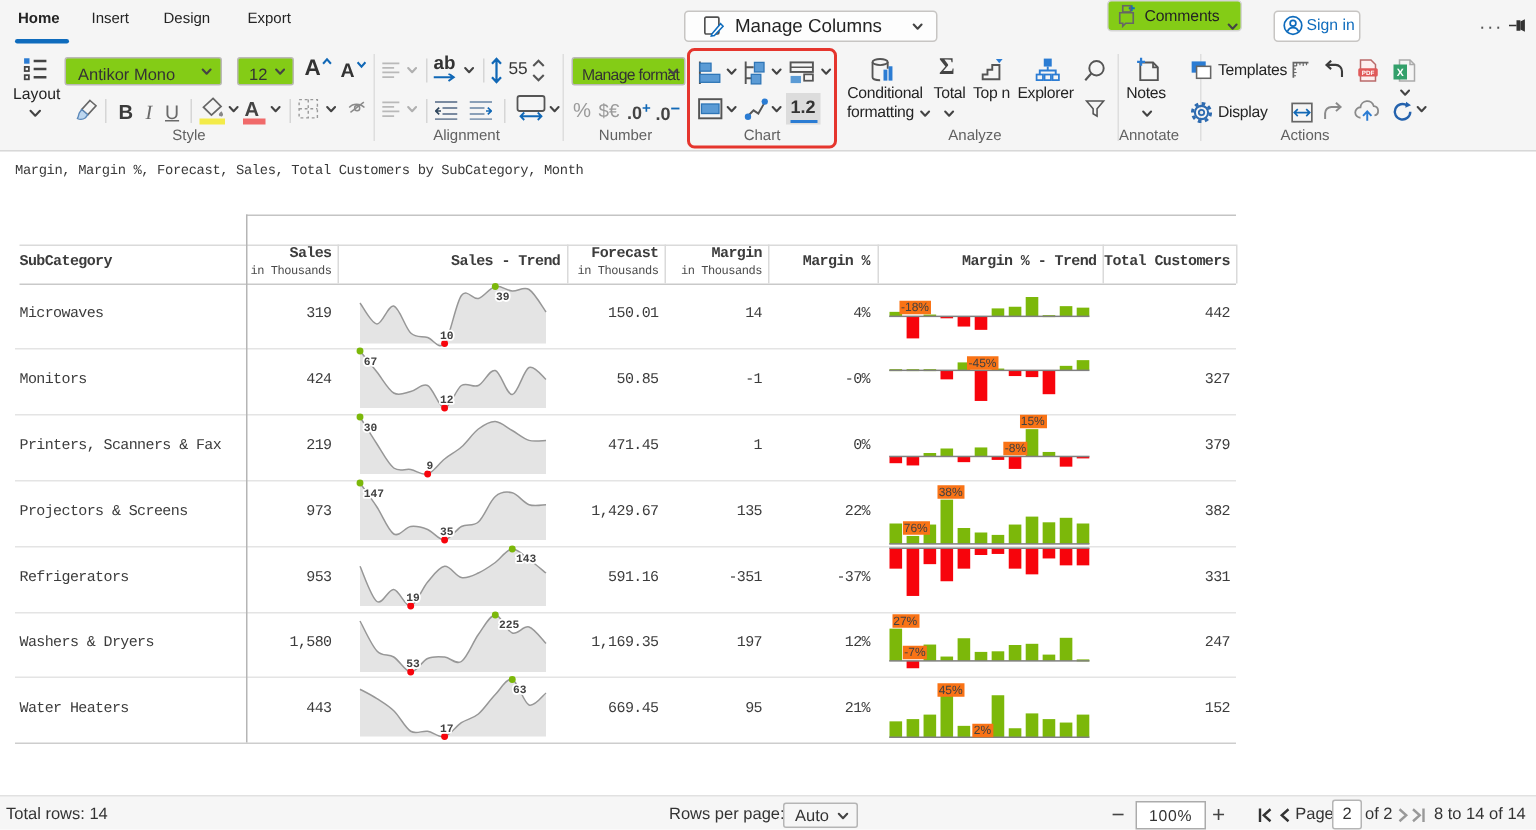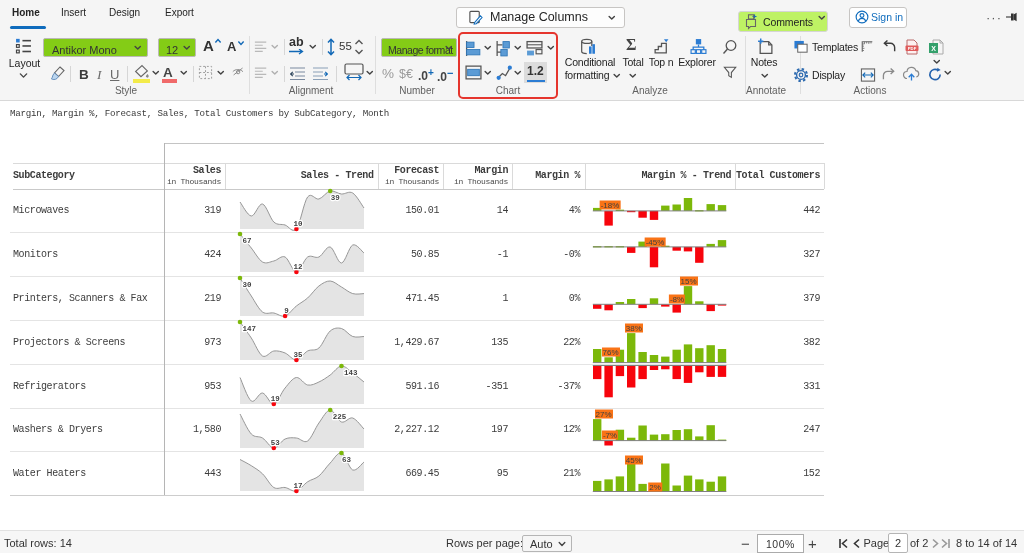--- a/index.html
+++ b/index.html
@@ -32,21 +32,21 @@
 <div class="btn" style="left:456px;top:6.5px;width:169px;height:21px">
     <svg style="margin-left:11px;flex:none" width="15" height="15" viewBox="0 0 16 16">
       <rect x="2" y="1.5" width="10" height="12" rx="1" fill="none" stroke="#505050" stroke-width="1.2"></rect>
       <path d="M7 13.5 L13.2 6.2 L15 8 L8.8 14.6 L6.6 15Z" fill="#fff" stroke="#0f6cbd" stroke-width="1.1"></path>
     </svg>
     <span style="margin-left:7px">Manage Columns</span>
   </div>
 <svg class="abs" style="left:608.2px;top:13.8px" width="7.5" height="7.5" viewBox="0 0 10 10">
     <path d="M1.5 3.2 L5 6.8 L8.5 3.2" fill="none" stroke="#444" stroke-width="1.87" stroke-linecap="round" stroke-linejoin="round"></path>
   </svg>
-<div class="btn" style="left:738px;top:11px;width:90px;height:21px;background:#bef264;border-color:#d5d5d5">
+<div class="btn" style="left:738px;top:0;width:90px;height:21px;background:#84cc16;border-color:#d5d5d5">
     <svg style="margin-left:4px;flex:none" width="16" height="16" viewBox="0 0 16 16">
       <path d="M3.5 5.5 h9 v7 h-5 l-2 2 v-2 h-2 Z" fill="none" stroke="#666" stroke-width="1.1"></path>
       <path d="M9.5 2.5 h4 m-2 -2 v4" stroke="#0f6cbd" stroke-width="1.2"></path>
       <rect x="5.5" y="0.8" width="5.2" height="4.2" fill="none" stroke="#666" stroke-width="1.1"></rect>
     </svg>
     <span style="margin-left:4px;font-size:10.5px;letter-spacing:-0.1px">Comments</span>
   </div>
 <svg class="abs" style="left:818.2px;top:13.8px" width="7.5" height="7.5" viewBox="0 0 10 10">
     <path d="M1.5 3.2 L5 6.8 L8.5 3.2" fill="none" stroke="#444" stroke-width="1.87" stroke-linecap="round" stroke-linejoin="round"></path>
   </svg>
@@ -515,21 +515,21 @@
     <rect x="84.5" y="1.50" width="8.4" height="13.60" fill="#f7040c"></rect>
     <rect x="95.8" y="1.50" width="8.4" height="17.40" fill="#f7040c"></rect>
     <rect x="107.1" y="1.50" width="8.4" height="6.80" fill="#f7040c"></rect>
     <rect x="118.5" y="1.50" width="8.4" height="11.40" fill="#f7040c"></rect>
     <rect x="129.8" y="1.50" width="8.4" height="11.40" fill="#f7040c"></rect>
     <rect x="4.8" y="1.00" width="133.5" height="1" fill="#808080"></rect>
   </svg>
 
 <div class="mono cell" style="left:13px;top:429.4px">Washers &amp; Dryers</div>
 <div class="mono cell r" style="right:803px;top:429.4px">1,580</div>
-<div class="mono cell r" style="right:585px;top:429.4px">2,227.12</div>
+<div class="mono cell r" style="right:585px;top:429.4px">1,169.35</div>
 <div class="mono cell r" style="right:516px;top:429.4px">197</div>
 <div class="mono cell r" style="right:444px;top:429.4px">12%</div>
 <div class="mono cell r" style="right:204px;top:429.4px">247</div>
 <svg class="abs" style="left:235.5px;top:404.5px" width="132" height="49" viewBox="-3 -3 132 49">
 <path d="M 1.0 6.0 C 2.9 9.3 8.5 22.0 12.3 26.0 C 16.0 30.0 19.8 27.7 23.5 30.0 C 27.3 32.3 31.1 39.8 34.8 40.0 C 38.6 40.2 42.3 32.7 46.1 31.0 C 49.8 29.3 53.6 29.7 57.4 30.0 C 61.1 30.3 64.9 35.5 68.6 33.0 C 72.4 30.5 76.2 20.2 79.9 15.0 C 83.7 9.8 87.4 2.2 91.2 2.0 C 94.9 1.8 98.7 12.7 102.5 14.0 C 106.2 15.3 110.0 8.8 113.7 10.0 C 117.5 11.2 123.1 19.2 125.0 21.0 L 125.0 40 L 1.0 40 Z" fill="#e4e4e4"></path>
 <path d="M 1.0 6.0 C 2.9 9.3 8.5 22.0 12.3 26.0 C 16.0 30.0 19.8 27.7 23.5 30.0 C 27.3 32.3 31.1 39.8 34.8 40.0 C 38.6 40.2 42.3 32.7 46.1 31.0 C 49.8 29.3 53.6 29.7 57.4 30.0 C 61.1 30.3 64.9 35.5 68.6 33.0 C 72.4 30.5 76.2 20.2 79.9 15.0 C 83.7 9.8 87.4 2.2 91.2 2.0 C 94.9 1.8 98.7 12.7 102.5 14.0 C 106.2 15.3 110.0 8.8 113.7 10.0 C 117.5 11.2 123.1 19.2 125.0 21.0 " fill="none" stroke="#979797" stroke-width="1"></path>
 <circle cx="91.2" cy="2.0" r="2.3" fill="#7cb80a"></circle>
 <circle cx="34.8" cy="40.0" r="2.3" fill="#f7040c"></circle>
 <text x="93.7" y="10.8" text-anchor="start" class="sl">225</text>
 <text x="36.3" y="36.8" text-anchor="middle" class="sl">53</text>

